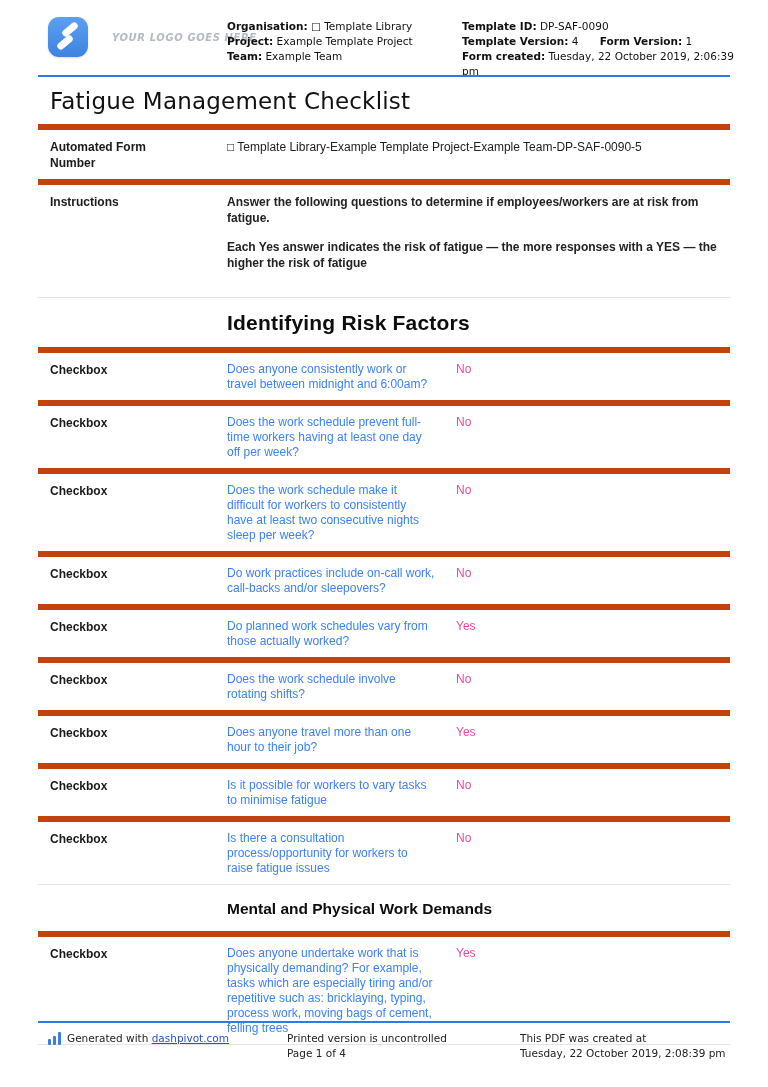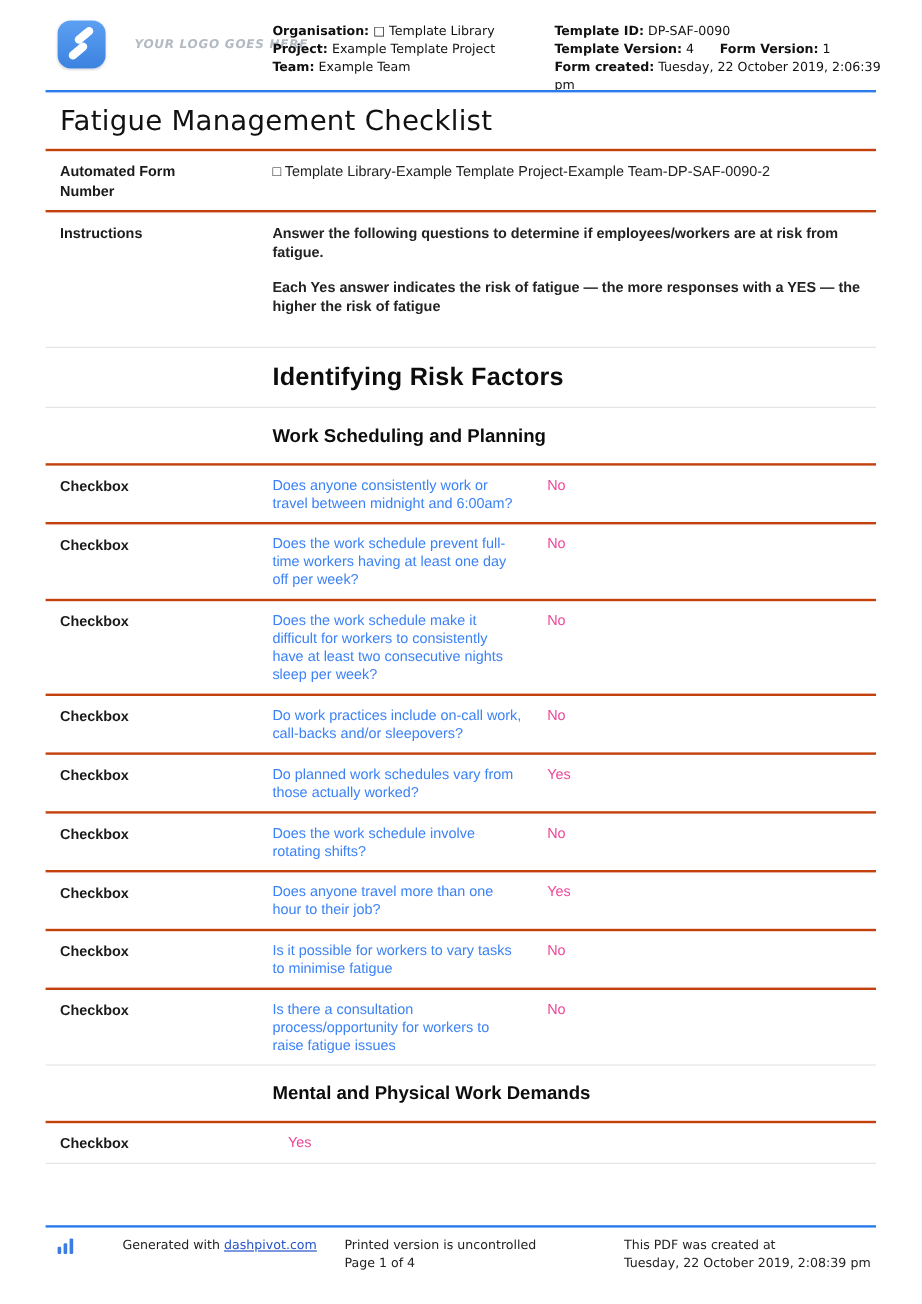--- a/index.html
+++ b/index.html
@@ -29,39 +29,39 @@
   .hdr-col b{font-weight:bold;}
   .hdr-pair{display:inline-block;margin-right:18px;}
   .rule-blue-top{position:absolute;left:38px;right:38px;top:75px;height:2px;background:#2b7cea;}
   
   .main{position:absolute;left:38px;right:38px;top:84px;}
   .page-title{
     font-family:"DejaVu Sans",sans-serif;font-size:23px;font-weight:500;
     color:#111;padding:4px 0 10px 12px;letter-spacing:.2px;
   }
   .trow{display:grid;grid-template-columns:189px 216px 1fr;
-    border-top:2px solid #c2410c;padding:9px 0 8px;}
+    border-top:6px solid #c2410c;padding:9px 0 8px;}
   .trow.wide{grid-template-columns:189px 1fr;}
   .cell-label{font-weight:bold;font-size:12px;line-height:16px;padding-left:12px;max-width:120px;}
   .cell-q{font-size:12px;line-height:15px;color:#3b82f6;padding-right:8px;}
   .cell-a{font-size:12px;line-height:15px;color:#ec4899;padding-left:13px;}
   .cell-v{font-size:12px;line-height:16px;color:#222;}
   .cell-v .para{font-weight:bold;margin:0 0 13px;}
   .cell-v .para:last-child{margin-bottom:18px;}
   .heading-row{border-top:1px solid #e4e4e4;padding:13px 0 12px 189px;}
   .heading-main{font-size:21px;font-weight:bold;color:#0d0d0d;letter-spacing:.2px;}
   .heading-row.sub{padding:15px 0 13px 189px;}
   .heading-sub{font-size:15.5px;font-weight:bold;color:#0d0d0d;}
   .trow.last{border-bottom:1px solid #e4e4e4;}
   
   .footer{position:absolute;left:38px;right:38px;top:1021px;}
   .rule-blue-bottom{height:2px;background:#2b7cea;}
   .footer-grid{display:grid;grid-template-columns:249px 233px 1fr;padding-top:8px;
     font-family:"DejaVu Sans",sans-serif;font-size:10.5px;line-height:15px;color:#222;}
-  .footer-left{padding-left:10px;display:flex;align-items:flex-start;gap:35px;}
+  .footer-left{padding-left:10px;display:flex;align-items:flex-start;}
   .chart-icon{display:inline-flex;align-items:flex-end;height:13px;margin:1px 6px 0 0;}
   .chart-icon i{display:block;width:3px;background:#3b7de0;border-radius:1px;margin-right:2px;}
   .chart-icon i.c1{height:6px;}
   .chart-icon i.c2{height:9px;}
   .chart-icon i.c3{height:13px;margin-right:0;}
   .footer-link{color:#2653c9;text-decoration:underline;cursor:pointer;}
   .footer-right{max-width:218px;}
 </style>
 </head>
 <body>
@@ -113,38 +113,35 @@
   </div>
 
   <div class="rule-blue-top"></div>
 
   <div class="main">
 
     <div class="page-title">Fatigue Management Checklist</div>
 
     <div class="trow wide">
       <div class="cell-label">Automated Form Number</div>
-      <div class="cell-v">□ Template Library-Example Template Project-Example Team-DP-SAF-0090-2</div>
+      <div class="cell-v">□ Template Library-Example Template Project-Example Team-DP-SAF-0090-5</div>
     </div>
 
     <div class="trow wide">
       <div class="cell-label">Instructions</div>
       <div class="cell-v">
         <p class="para">Answer the following questions to determine if employees/workers are at risk from fatigue.</p>
         <p class="para">Each Yes answer indicates the risk of fatigue — the more responses with a YES — the higher the risk of fatigue</p>
       </div>
     </div>
 
     <div class="heading-row">
       <span class="heading-main">Identifying Risk Factors</span>
     </div>
 
-    <div class="heading-row sub">
-      <span class="heading-sub">Work Scheduling and Planning</span>
-    </div>
 
     <div class="trow">
       <div class="cell-label">Checkbox</div>
       <div class="cell-q">Does anyone consistently work or travel between midnight and 6:00am?</div>
       <div class="cell-a">No</div>
     </div>
 
     <div class="trow">
       <div class="cell-label">Checkbox</div>
       <div class="cell-q">Does the work schedule prevent full-time workers having at least one day off per week?</div>
@@ -192,20 +189,21 @@
       <div class="cell-q">Is there a consultation process/opportunity for workers to raise fatigue issues</div>
       <div class="cell-a">No</div>
     </div>
 
     <div class="heading-row sub">
       <span class="heading-sub">Mental and Physical Work Demands</span>
     </div>
 
     <div class="trow last">
       <div class="cell-label">Checkbox</div>
+      <div class="cell-q">Does anyone undertake work that is physically demanding? For example, tasks which are especially tiring and/or repetitive such as: bricklaying, typing, process work, moving bags of cement, felling trees</div>
       <div class="cell-a">Yes</div>
     </div>
 
   </div>
 
   <div class="footer">
     <div class="rule-blue-bottom"></div>
     <div class="footer-grid">
       <div class="footer-left">
         <span class="chart-icon">

